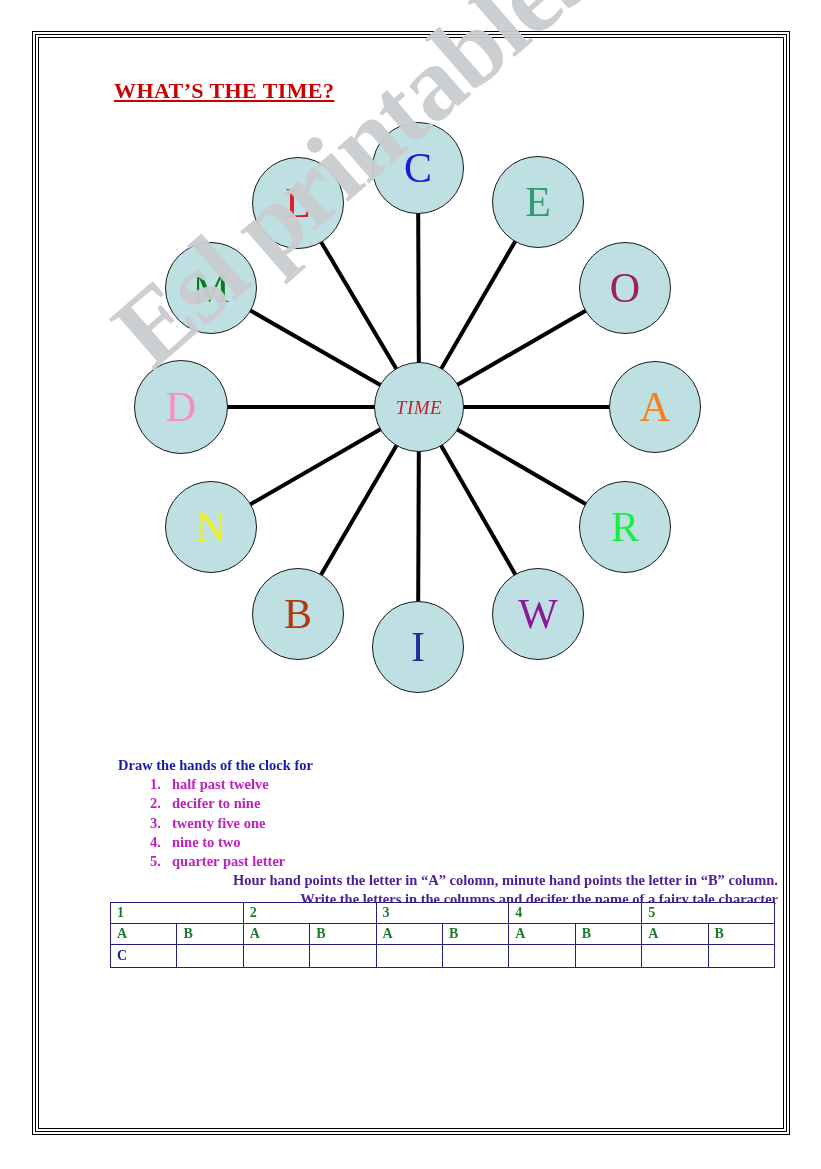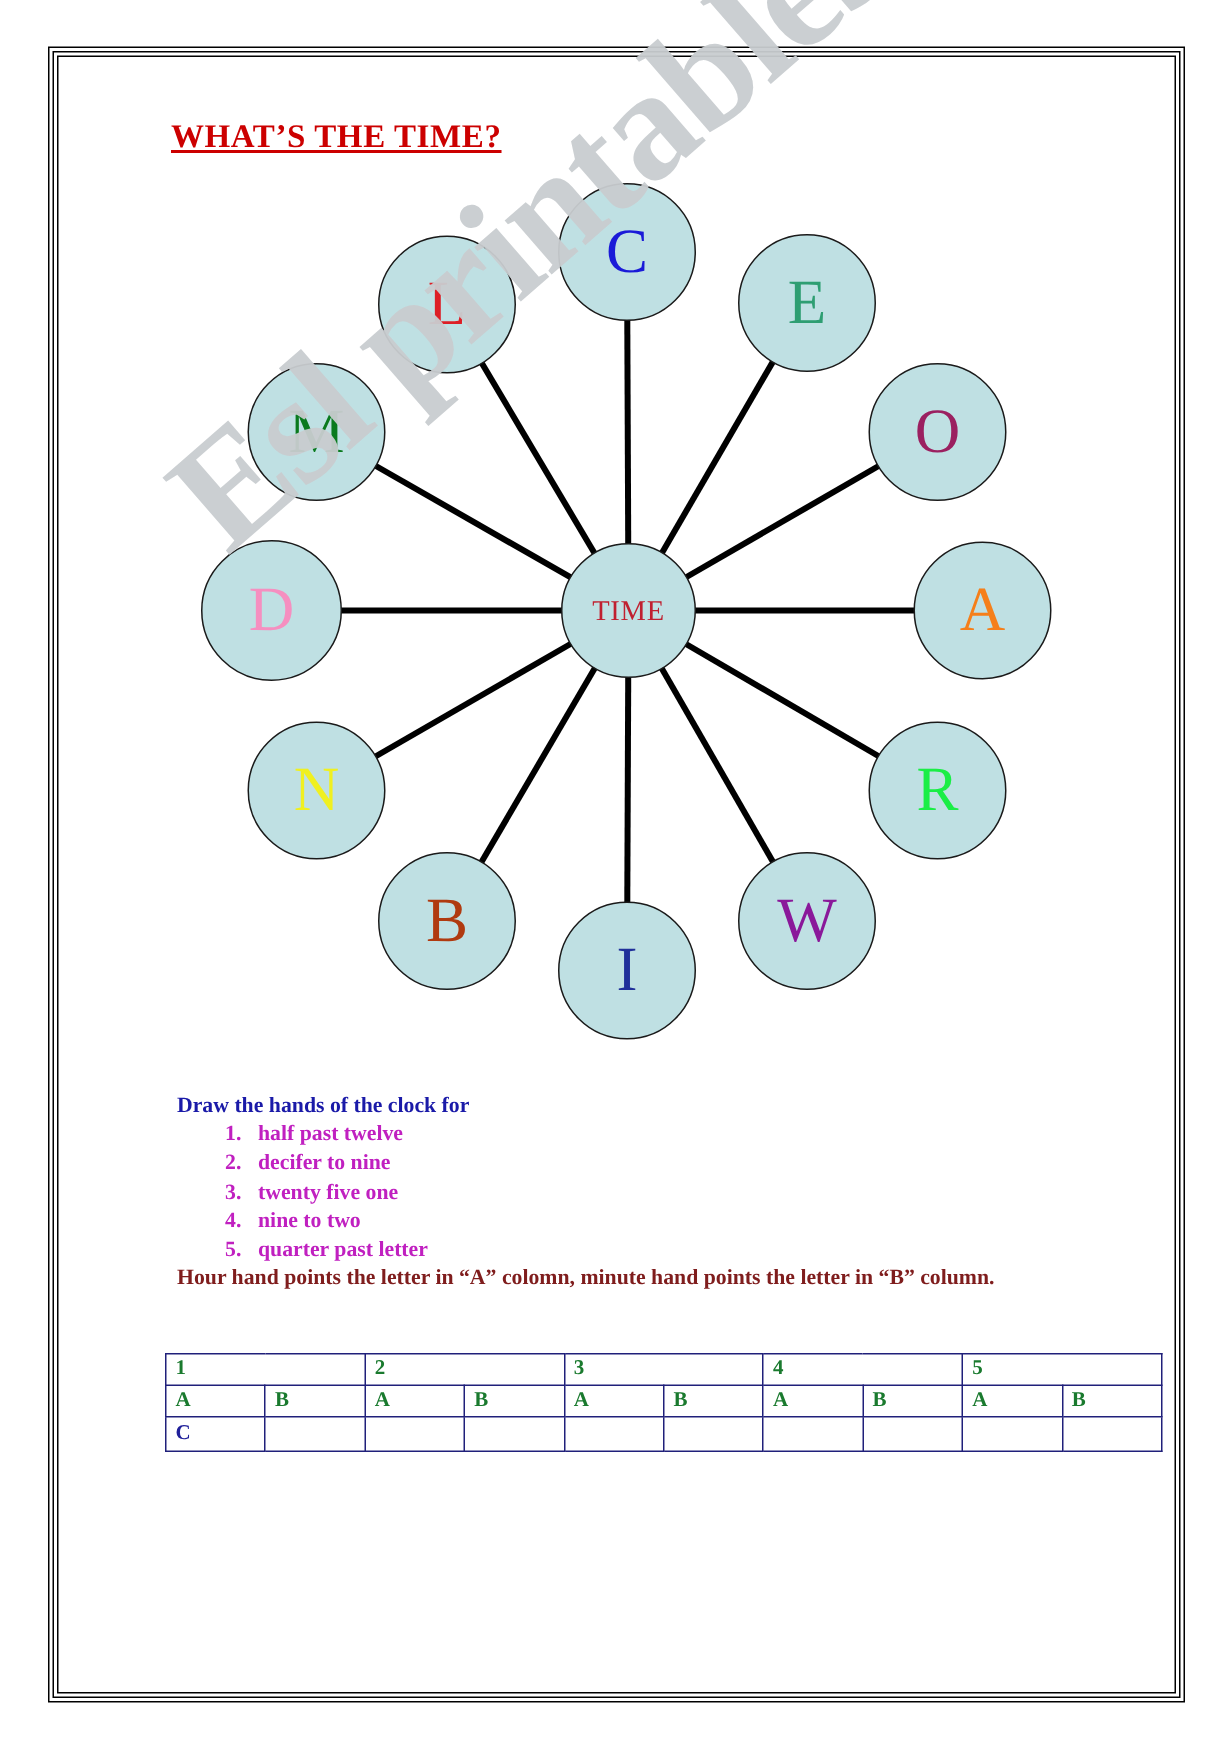--- a/index.html
+++ b/index.html
@@ -109,33 +109,33 @@
   #instructions {
     position: absolute;
     left: 118px;
     top: 728px;
     width: 660px;
     z-index: 6;
     font-size: 14.5px;
     font-weight: bold;
     line-height: 19.2px;
   }
-  .instr-lead { color: #1a1aa8; }
+  .instr-lead { color: #1a1aa8; margin-top: 28px; }
   .instr-list {
     list-style: none;
     margin: 0;
     padding: 0 0 0 32px;
   }
   .instr-list li {
     color: #c020c0;
     display: flex;
     gap: 9px;
   }
   .instr-list li .num { width: 13px; }
-  .instr-tail { color: #7f1d1d; }
+  .instr-tail { color: #4c1d95; text-align: right; }
 
   
   #answer-table {
     position: absolute;
     left: 110px;
     top: 902px;
     width: 665px;
     border-collapse: collapse;
     table-layout: fixed;
     z-index: 6;
@@ -210,21 +210,21 @@
       </div>
       <div class="node" style="left: 252px; top: 568px; width: 92px; height: 92px;">
         <span class="node-letter" style="color: rgb(176, 58, 16);">B</span>
       </div>
       <div class="node" style="left: 492px; top: 568px; width: 92px; height: 92px;">
         <span class="node-letter" style="color: rgb(138, 24, 154);">W</span>
       </div>
       <div class="node" style="left: 372px; top: 601px; width: 92px; height: 92px;">
         <span class="node-letter" style="color: rgb(32, 48, 154);">I</span>
       </div>
-      <div class="node node-center" style="left: 374px; top: 362px; width: 90px; height: 90px;">
+      <div class="node node-center" style="left: 374px; top: 362px; width: 90px; height: 90px; font-style: italic;">
         <span class="node-letter" style="color: rgb(192, 32, 48);">TIME</span>
       </div>
     </div>
 </div>
 
 <div id="instructions">
   <div class="instr-lead">Draw the hands of the clock for</div>
   <ol class="instr-list" id="instr-list">
       <li>
         <span class="num">1.</span>
@@ -241,20 +241,21 @@
       <li>
         <span class="num">4.</span>
         <span>nine to two</span>
       </li>
       <li>
         <span class="num">5.</span>
         <span>quarter past letter</span>
       </li>
     </ol>
   <div class="instr-tail">Hour hand points the letter in “A” colomn, minute hand points the letter in “B” column.</div>
+  <div class="instr-tail">Write the letters in the columns and decifer the name of a fairy tale character</div>
 </div>
 
 <table id="answer-table">
   <tbody>
     <tr id="row-groups">
         <td colspan="2">1</td>
         <td colspan="2">2</td>
         <td colspan="2">3</td>
         <td colspan="2">4</td>
         <td colspan="2">5</td>

